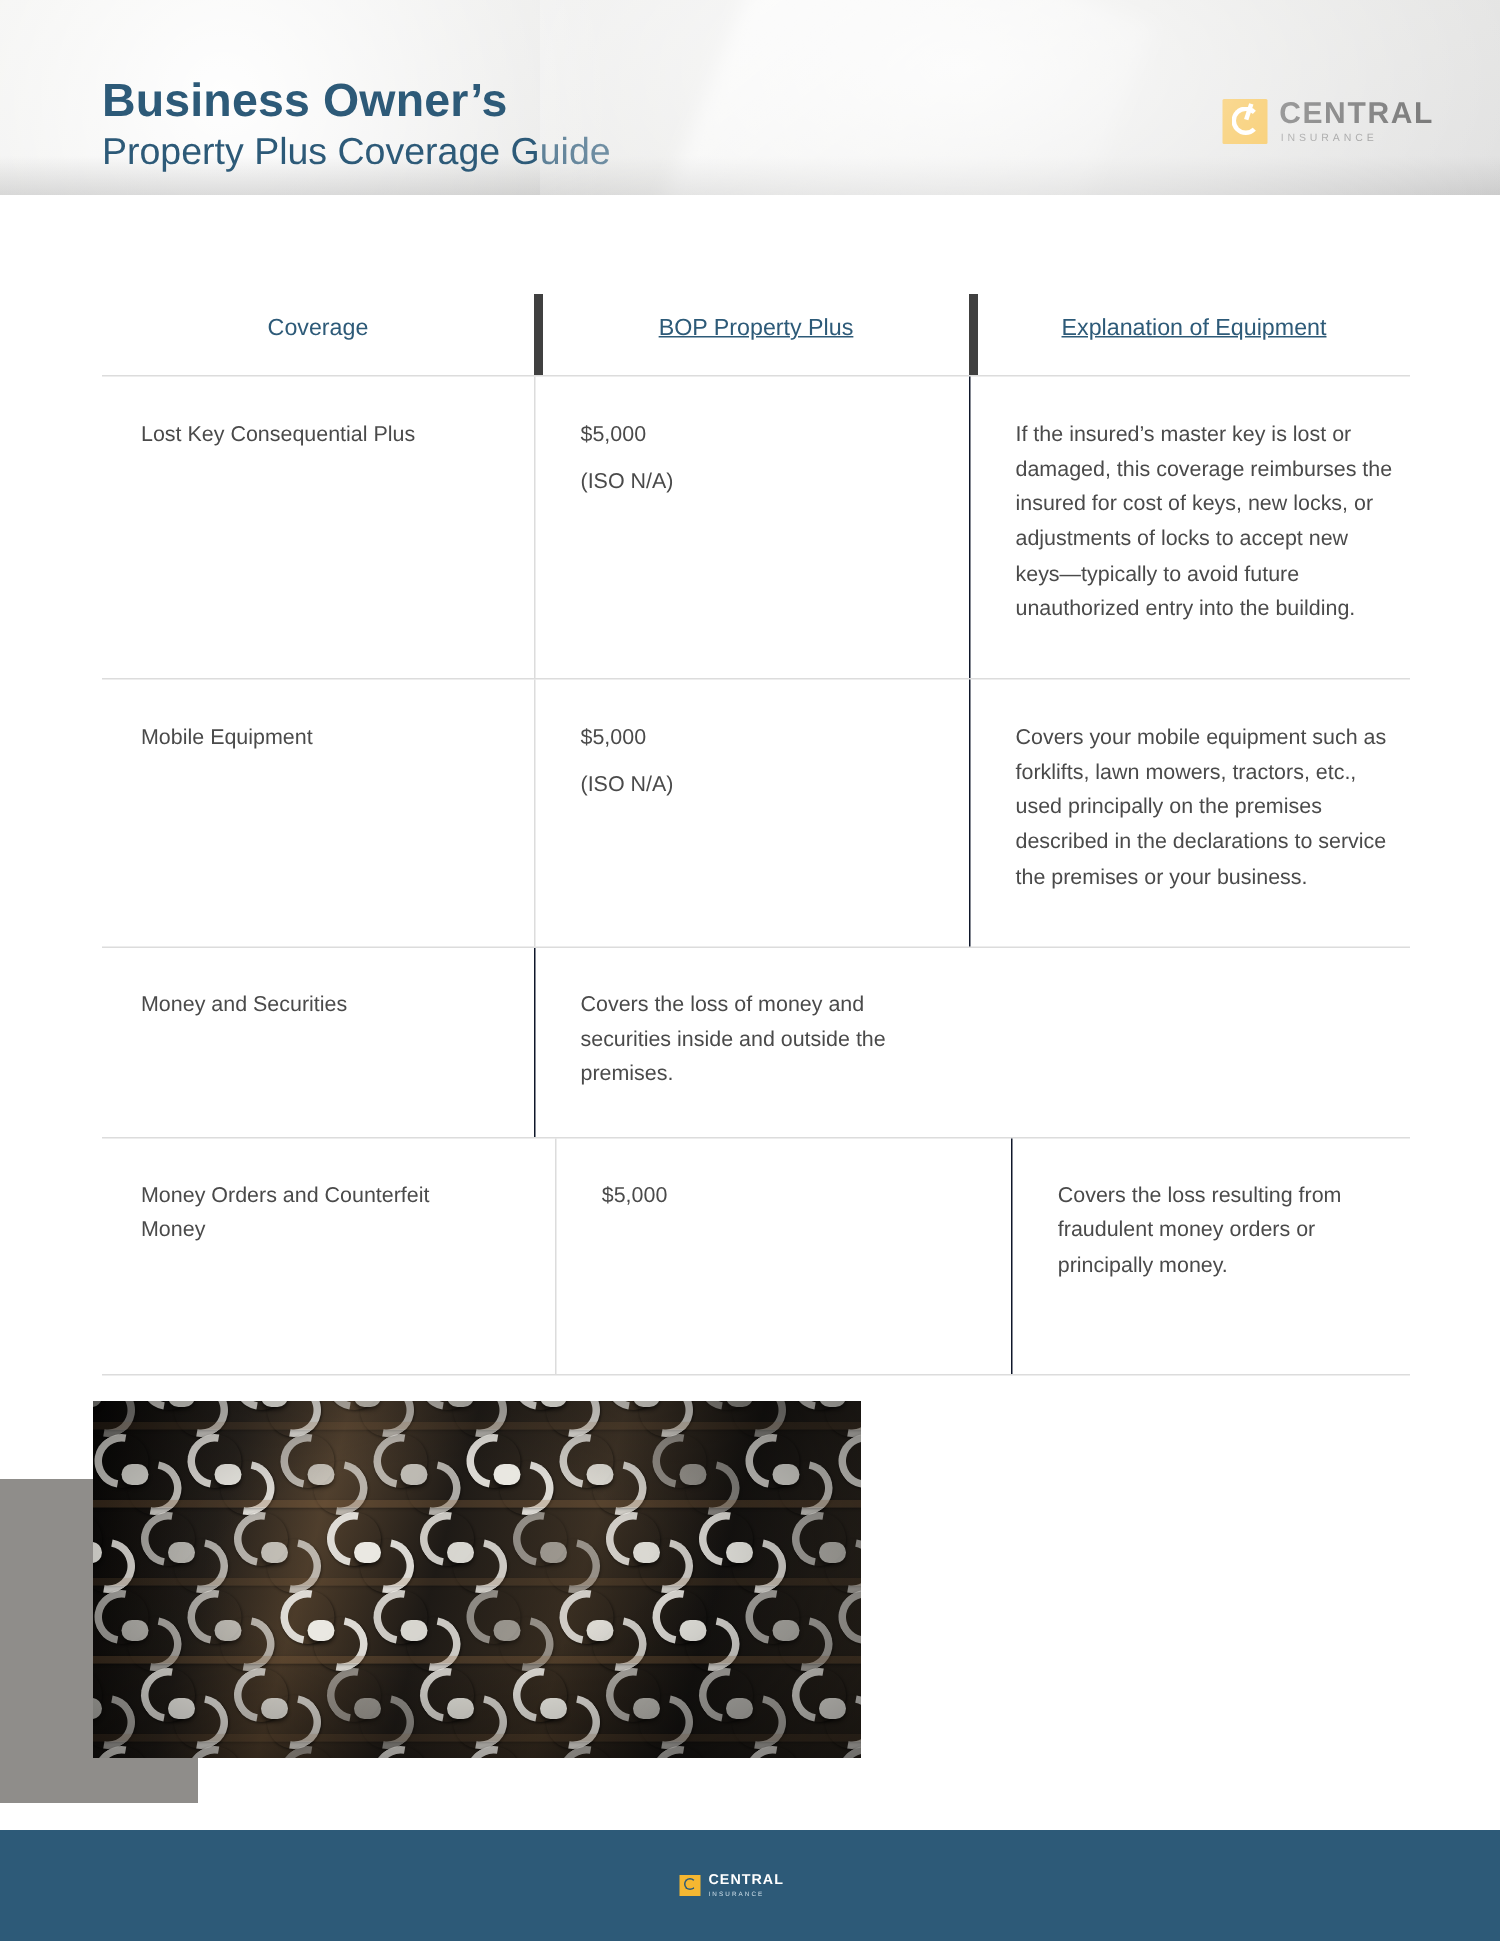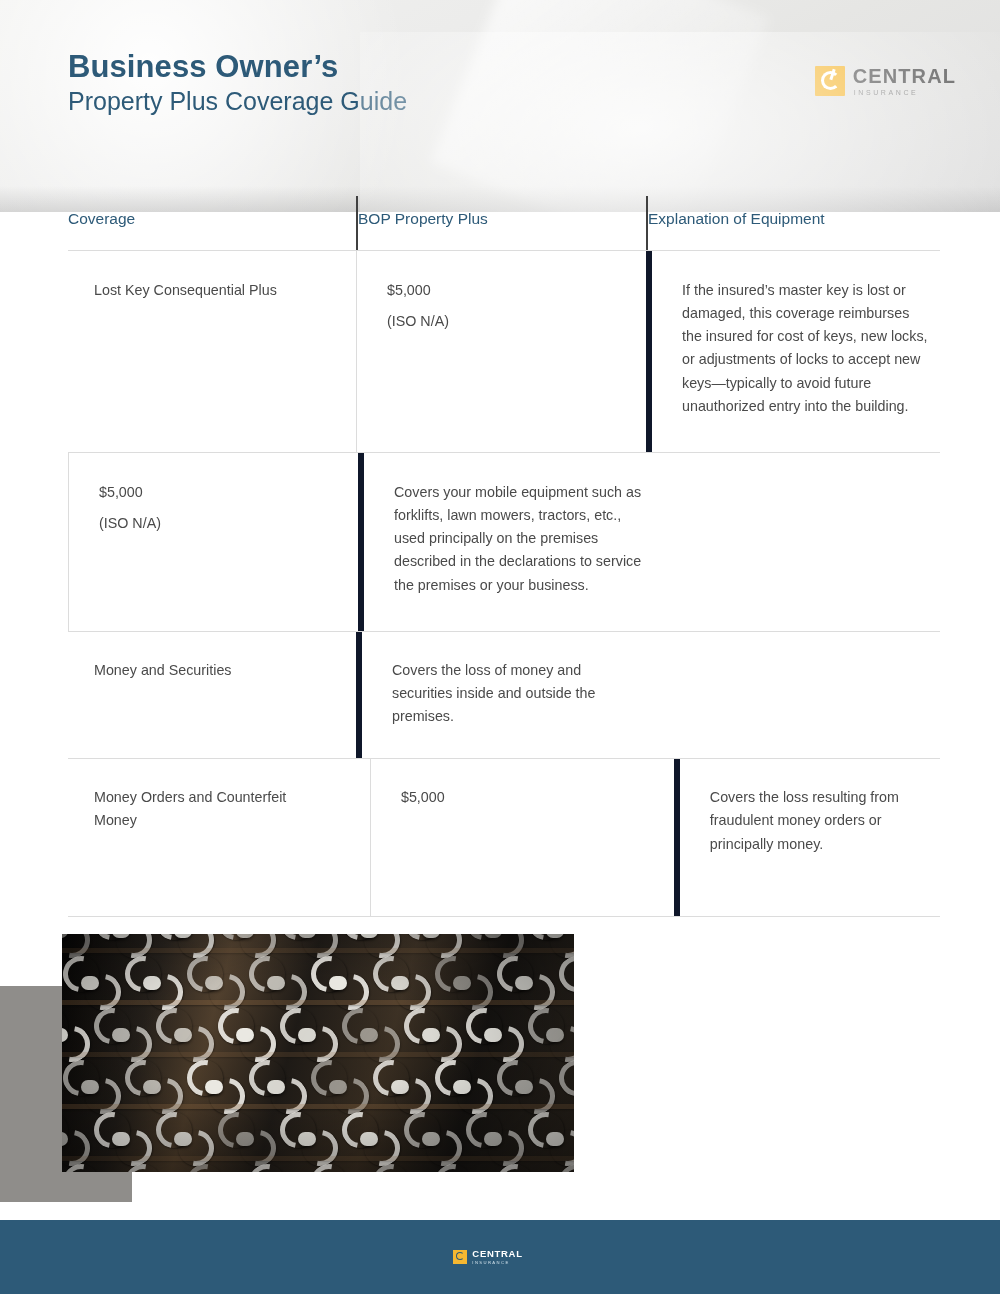--- a/index.html
+++ b/index.html
@@ -13,21 +13,21 @@
     background: #ffffff;
     font-family: "Liberation Sans", sans-serif;
     overflow: hidden;
   }
 
   
   .header {
     position: absolute;
     top: 0; left: 0;
     width: 1000px;
-    height: 212px;
+    height: 130px;
     background: linear-gradient(155deg, #f2f2f0 0%, #ececeb 35%, #e6e6e4 60%, #dedede 100%);
     overflow: hidden;
   }
   .header:before {
     content: "";
     position: absolute;
     left: -120px; top: -210px;
     width: 520px; height: 460px;
     background: radial-gradient(ellipse at 50% 60%, rgba(255,255,255,0.95) 0%, rgba(255,255,255,0.0) 70%);
     transform: rotate(-12deg);
@@ -130,32 +130,33 @@
     top: 196px;
     width: 872px;
   }
   .t-row {
     display: flex;
     border-bottom: 1px solid #dcdcdc;
   }
   .t-row:last-child { border-bottom: 1px solid #dcdcdc; gap: 40px; }
   .t-head .c {
     padding: 14px 0 22px 0;
+    text-align: center;
     color: #2d5a78;
     font-size: 15.5px;
   }
   .c {
     box-sizing: border-box;
   }
   .c1 { width: 288px; padding: 26px 30px 30px 26px; }
   .c2 { width: 290px; padding: 26px 26px 30px 30px; border-left: 1px solid #dcdcdc; }
-  .c3 { width: 294px; padding: 26px 10px 30px 30px; border-left: 6px solid #0f172a; }
+  .c3 { width: 294px; padding: 26px 10px 30px 30px; border-left: 1px solid #0f172a; }
 
   .t-head .c1, .t-head .c2, .t-head .c3 { padding-left: 0; padding-right: 0; }
-  .t-head .c2, .t-head .c3 { border-left: 2px solid #404040; }
+  .t-head .c2, .t-head .c3 { border-left: 6px solid #404040; text-decoration: underline; }
 
   .cell-text {
     color: #4a4a4a;
     font-size: 14.3px;
     line-height: 1.62;
   }
   .cell-text .sub {
     display: block;
     margin-top: 8px;
   }
@@ -317,20 +318,21 @@
   <div class="t-row r-lostkey">
     <div class="c c1 cell-text">Lost Key Consequential Plus</div>
     <div class="c c2 cell-text">
       <span>$5,000</span>
       <span class="sub">(ISO N/A)</span>
     </div>
     <div class="c c3 cell-text">If the insured’s master key is lost or damaged, this coverage reimburses the insured for cost of keys, new locks, or adjustments of locks to accept new keys—typically to avoid future unauthorized entry into the building.</div>
   </div>
 
   <div class="t-row r-mobile">
+    <div class="c c1 cell-text">Mobile Equipment</div>
     <div class="c c2 cell-text">
       <span>$5,000</span>
       <span class="sub">(ISO N/A)</span>
     </div>
     <div class="c c3 cell-text">Covers your mobile equipment such as forklifts, lawn mowers, tractors, etc., used principally on the premises described in the declarations to service the premises or your business.</div>
   </div>
 
   <div class="t-row r-money">
     <div class="c c1 cell-text">Money and Securities</div>
     <div class="c c3 cell-text">Covers the loss of money and securities inside and outside the premises.</div>

